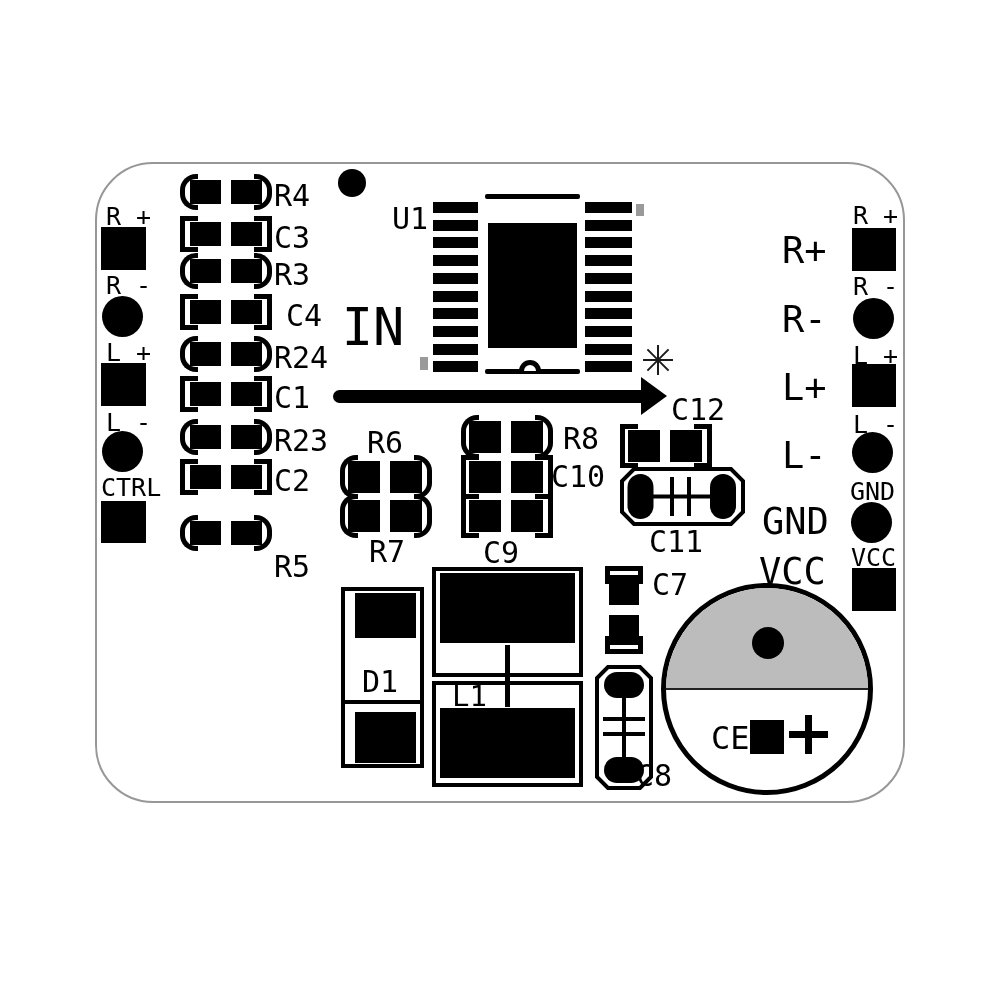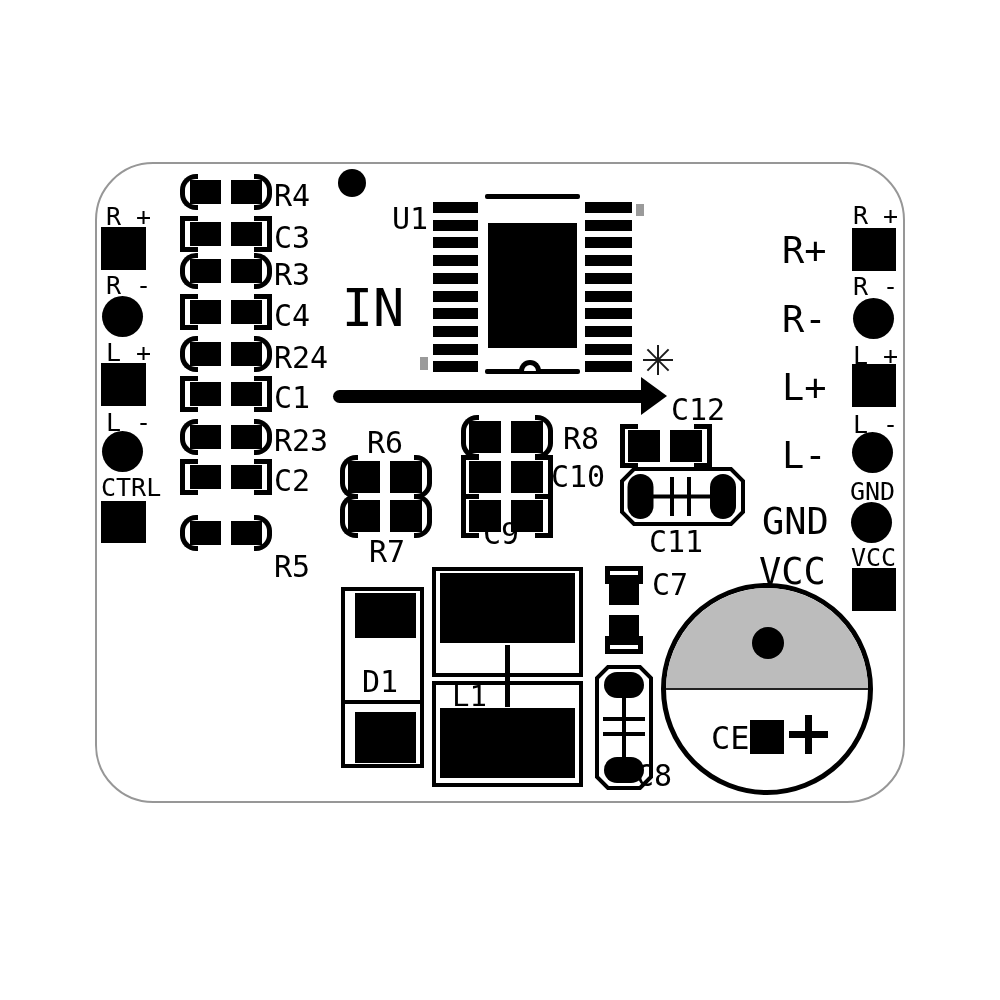--- a/index.html
+++ b/index.html
@@ -124,21 +124,21 @@
       <span class="br r round"></span>
   </div>
   <span class="txt f30" style="left:274px;top:260px">R3</span>
 
   <div class="cmp h" style="left:180px;top:292px">
     <span class="br l"></span>
       <span class="pad p1"></span>
       <span class="pad p2"></span>
       <span class="br r"></span>
   </div>
-  <span class="txt f30" style="left:274px;top:301px">C4</span>
+  <span class="txt f30" style="left:286px;top:301px">C4</span>
 
   <div class="cmp h" style="left:180px;top:334px">
     <span class="br l round"></span>
       <span class="pad p1"></span>
       <span class="pad p2"></span>
       <span class="br r round"></span>
   </div>
   <span class="txt f30" style="left:274px;top:343px">R24</span>
 
   <div class="cmp h" style="left:180px;top:374px">
@@ -177,21 +177,21 @@
   <span class="txt f30" style="left:392px;top:204px">U1</span>
   <div class="icline" style="left:485px;top:194px;width:95px;height:5px"></div>
   <div class="pins" style="left:433px;top:202px;width:45px;height:171px"></div>
   <div class="pins" style="left:585px;top:202px;width:47px;height:171px"></div>
   <div class="sqpad" style="left:488px;top:223px;width:89px;height:125px"></div>
   <div class="icline" style="left:485px;top:369px;width:95px;height:5px"></div>
   <div class="icbump" style="left:519px;top:360px"></div>
   <div class="pin1" style="left:636px;top:204px;width:8px;height:12px"></div>
   <div class="pin1" style="left:420px;top:357px;width:8px;height:13px"></div>
 
-  <div class="txt f52 ctr" style="left:330px;top:282px;width:86px">IN</div>
+  <div class="txt f52 ctr" style="left:330px;top:301px;width:86px">IN</div>
 
   <div class="arrow-line"></div>
   <div class="arrow-head"></div>
   <svg style="position:absolute;left:642px;top:344px" width="32" height="32" viewBox="0 0 32 32">
     <g stroke="#1b1b1b" stroke-width="2">
       <line x1="16" y1="1" x2="16" y2="31"></line>
       <line x1="1" y1="16" x2="31" y2="16"></line>
       <line x1="5.4" y1="5.4" x2="26.6" y2="26.6"></line>
       <line x1="26.6" y1="5.4" x2="5.4" y2="26.6"></line>
     </g>
@@ -227,21 +227,21 @@
       <span class="br r"></span>
   </div>
   <span class="txt f30" style="left:551px;top:462px">C10</span>
 
   <div class="cmp h md" style="left:461px;top:494px">
     <span class="br l"></span>
       <span class="pad p1"></span>
       <span class="pad p2"></span>
       <span class="br r"></span>
   </div>
-  <span class="txt f30" style="left:483px;top:519px">C9</span>
+  <span class="txt f30" style="left:483px;top:538px">C9</span>
 
   <span class="txt f30" style="left:671px;top:395px">C12</span>
   <div class="cmp h md" style="left:620px;top:424px">
     <span class="br l"></span>
       <span class="pad p1"></span>
       <span class="pad p2"></span>
       <span class="br r"></span>
   </div>
 
   <div class="cmp v" style="left:605px;top:566px">

